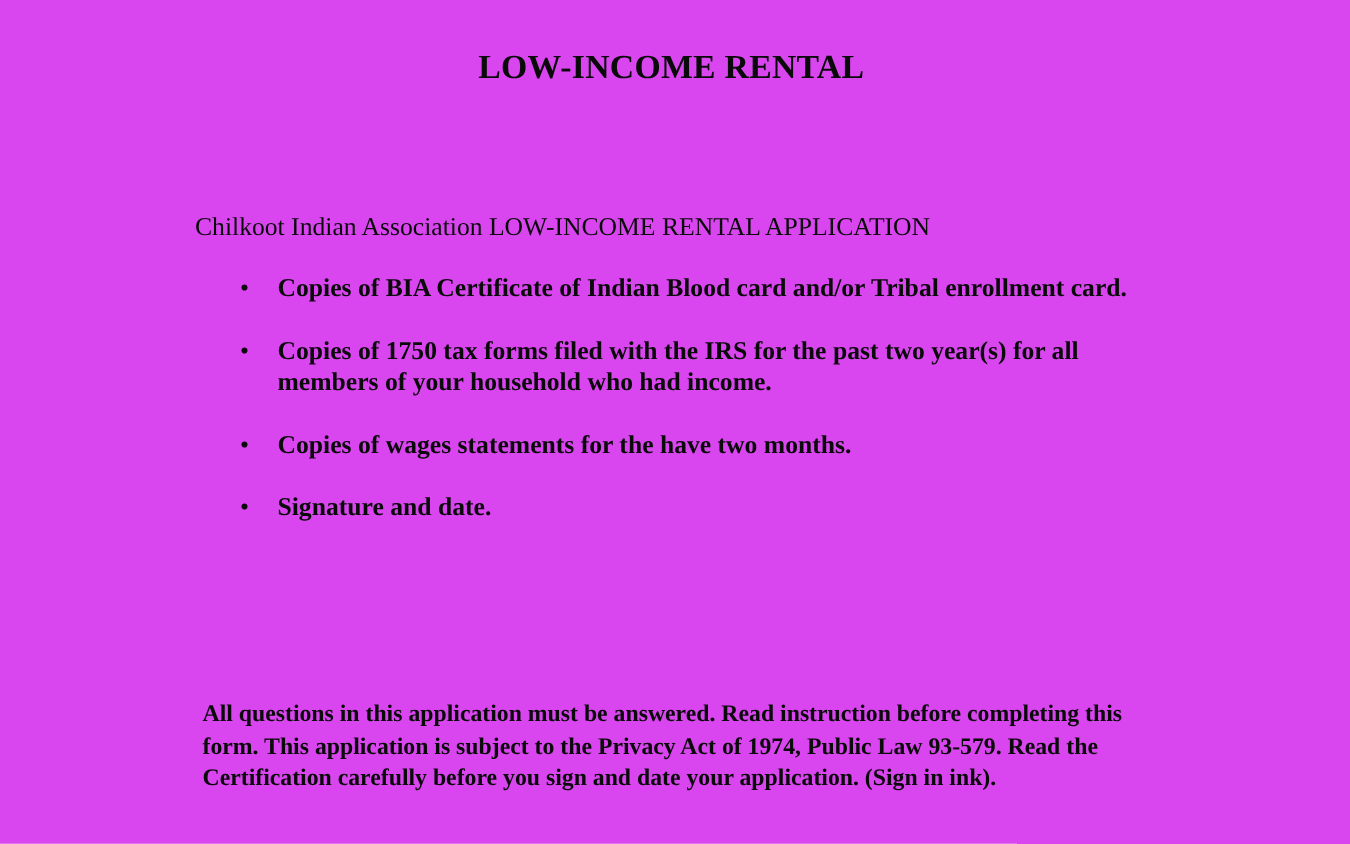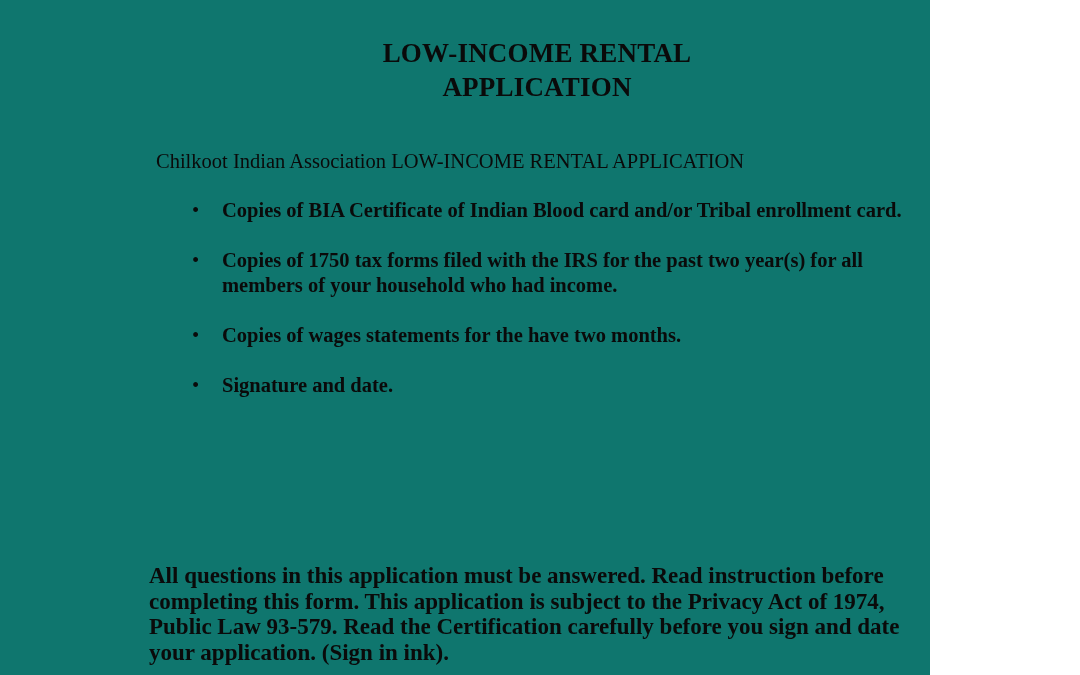--- a/index.html
+++ b/index.html
@@ -10,23 +10,23 @@
   body {
     width: 1080px;
     height: 675px;
     overflow: hidden;
     font-family: "Liberation Serif", "DejaVu Serif", serif;
     color: #0a0a0a;
     -webkit-font-smoothing: none;
   }
   .page {
     position: relative;
-    width: 930px;
+    width: 1080px;
     height: 675px;
-    background: #0f766e;
+    background: #d946ef;
   }
   .doc-title {
     position: absolute;
     left: 156px;
     top: 18px;
     width: 762px;
     text-align: center;
     font-size: 27px;
     font-weight: bold;
     line-height: 34px;
@@ -39,21 +39,21 @@
     position: absolute;
     left: 156px;
     top: 148px;
     width: 770px;
   }
   .para {
     font-size: 20.5px;
     line-height: 26px;
     margin: 0 0 24px 0;
   }
-  .para.intro { margin-bottom: 24px; }
+  .para.intro { margin-bottom: 24px; margin-top: 21px; }
   .bullet-list {
     list-style: none;
     margin: 16px 0 0 0;
     padding: 0;
   }
   .bullet-item {
     position: relative;
     padding-left: 66px;
     font-size: 20.5px;
     line-height: 25px;
@@ -66,36 +66,35 @@
     top: 0;
     font-size: 20.5px;
     line-height: 25px;
   }
   .bullet-text {
     display: block;
     font-weight: bold;
   }
   .notice {
     position: absolute;
-    left: 149px;
+    left: 162px;
     top: 540px;
     width: 752px;
-    font-size: 23px;
+    font-size: 19px;
     font-weight: bold;
     line-height: 25.5px;
   }
 </style>
 </head>
 <body>
 
 <div class="page">
 
   <h1 class="doc-title">
     <span class="title-line">LOW-INCOME RENTAL</span>
-    <span class="title-line">APPLICATION</span>
   </h1>
 
   <div class="body-block">
 
     <p class="para intro">Chilkoot Indian Association LOW-INCOME RENTAL APPLICATION</p>
 
 
 
     <ul class="bullet-list">
       <li class="bullet-item">

